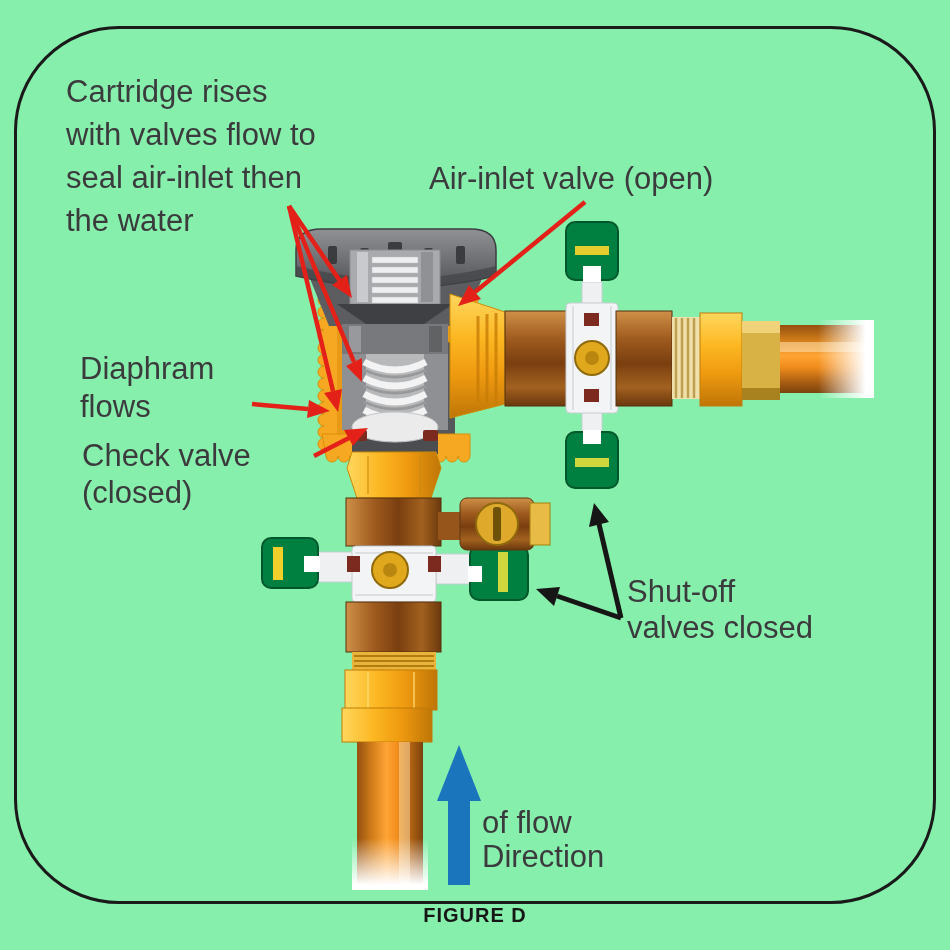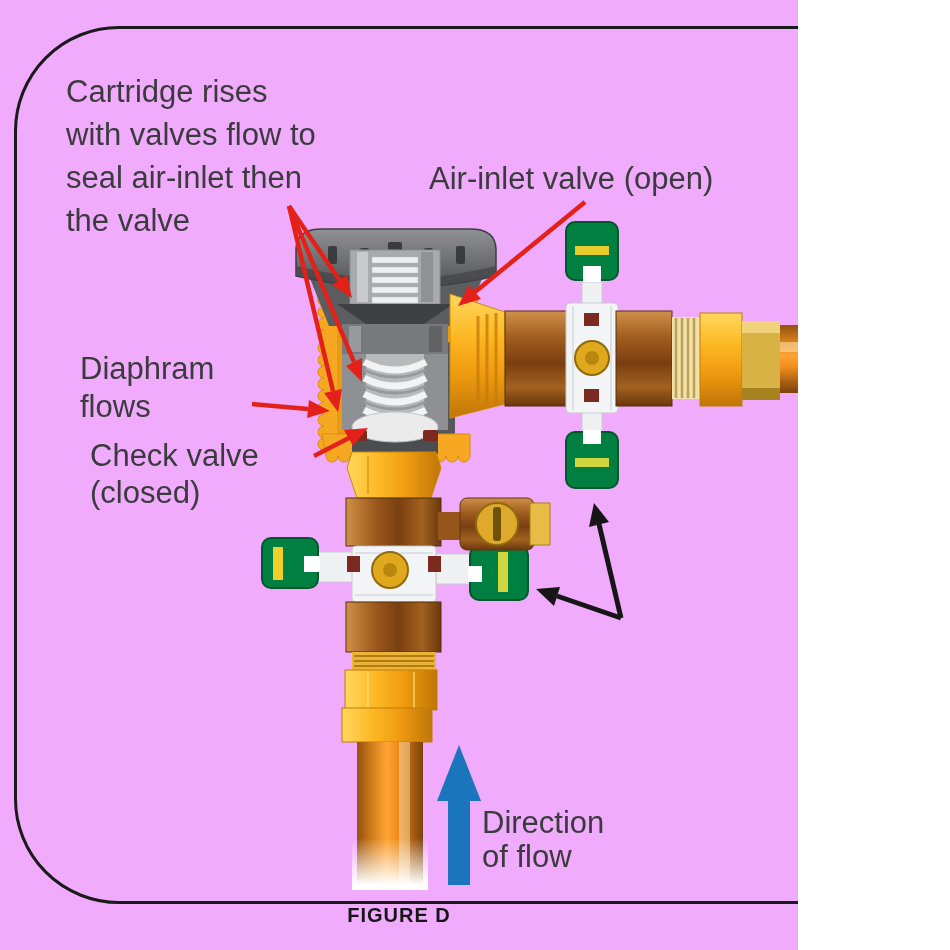--- a/index.html
+++ b/index.html
@@ -1,16 +1,16 @@
 <!DOCTYPE html>
 <html><head>
 <meta charset="utf-8">
 <style>
   html,body{margin:0;padding:0;background:#ffffff;}
-  .canvas{position:relative;width:798px;height:950px;background:#f0abfc;overflow:hidden;
+  .canvas{position:relative;width:950px;height:950px;background:#86efac;overflow:hidden;
           font-family:"Liberation Sans",sans-serif;}
   .frame{position:absolute;left:14px;top:26px;width:916px;height:872px;
          border:3px solid #1a1a1a;border-radius:105px;background:transparent;}
   svg.art{position:absolute;left:0;top:0;}
   .lbl{position:absolute;font-size:31px;color:#3b3b3d;white-space:nowrap;}
   .lbl span{display:block;}
   .alr{text-align:left;}
   .caption{position:absolute;left:0;top:904px;width:100%;text-align:center;
            font-size:20px;font-weight:bold;letter-spacing:1px;color:#161616;}
 </style>
@@ -242,37 +242,41 @@
     <g>
       <polygon points="459,745 437,801 481,801" fill="#1b75bc"></polygon>
       <rect x="448" y="799" width="22" height="86" fill="#1b75bc"></rect>
     </g>
   </svg>
 
   <div class="lbl" style="left:66px;top:70px;line-height:43px">
     <span>Cartridge rises</span>
     <span>with valves flow to</span>
     <span>seal air-inlet then</span>
-    <span>the valve</span>
+    <span>the water</span>
   </div>
 
   <div class="lbl" style="left:429px;top:161px">
     <span>Air-inlet valve (open)</span>
   </div>
 
   <div class="lbl alr" style="left:80px;top:350px;width:172px;line-height:38px">
     <span>Diaphram</span>
     <span>flows</span>
   </div>
 
-  <div class="lbl alr" style="left:90px;top:437px;width:214px;line-height:37px">
+  <div class="lbl alr" style="left:82px;top:437px;width:214px;line-height:37px">
     <span>Check valve</span>
     <span>(closed)</span>
   </div>
 
+  <div class="lbl" style="left:627px;top:574px;line-height:36px">
+    <span>Shut-off</span>
+    <span>valves closed</span>
+  </div>
 
   <div class="lbl" style="left:482px;top:806px;line-height:34px">
+    <span>of flow</span>
     <span>Direction</span>
-    <span>of flow</span>
   </div>
 
   <div class="caption">FIGURE D</div>
 </div>
 
 </body></html>

